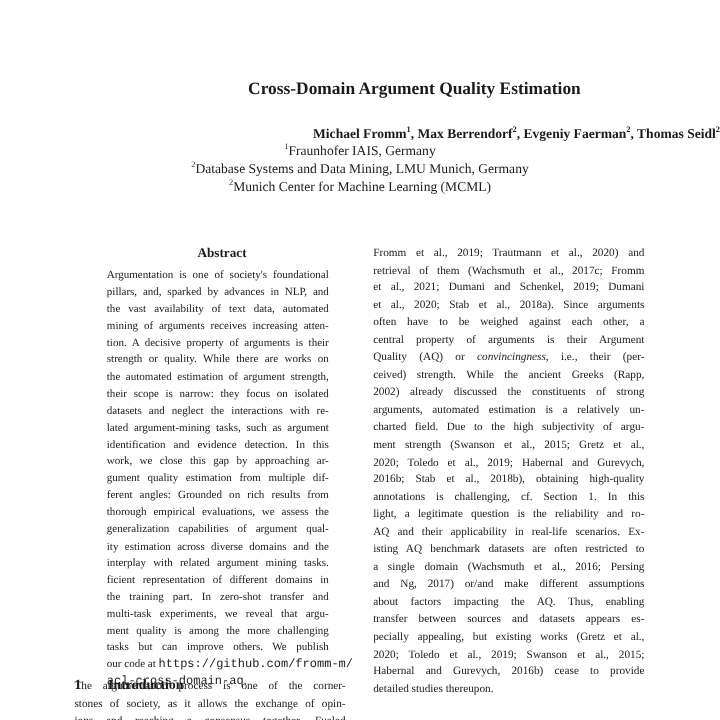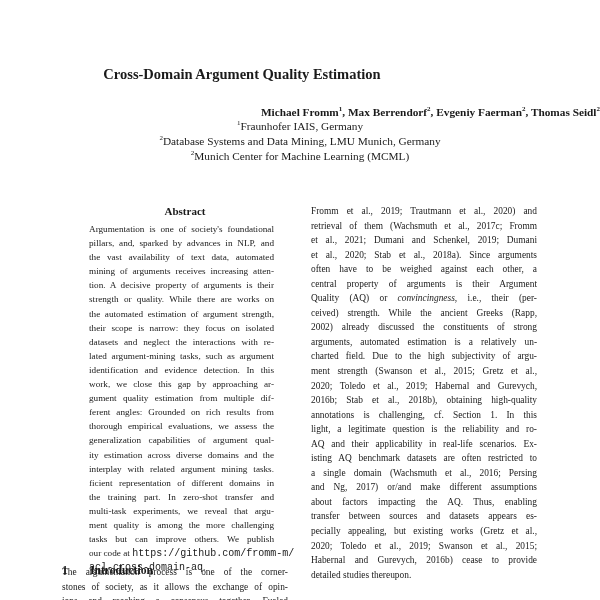--- a/index.html
+++ b/index.html
@@ -1,18 +1,18 @@
 <!DOCTYPE html>
 <html><head>
 <meta charset="utf-8">
 <style>
   html, body { margin: 0; padding: 0; background: #ffffff; }
   body { width: 600px; height: 600px; overflow: hidden; position: relative;
          font-family: "Liberation Serif", "DejaVu Serif", serif; color: #1a1a1a; }
-  .title { position: absolute; top: 66px; left: 0; width: 484px; text-align: center;
+  .title { position: absolute; top: 66px; left: 0; width: 484px; text-align: right;
            font-weight: bold; font-size: 14.5px; }
   .authors { position: absolute; top: 106px; left: 0; width: 600px; text-align: right;
              font-weight: bold; font-size: 11.3px; }
   .affil { position: absolute; left: 0; width: 600px; text-align: center; font-size: 11.3px; }
   sup { font-size: 7px; vertical-align: super; line-height: 0; }
   .col { position: absolute; font-size: 9.4px; line-height: 14.7px; }
   .col .ln { display: block; white-space: nowrap; text-align: justify; text-align-last: justify; height: 14.7px; }
   .col .ln.last { text-align-last: left; }
   .abs-head { position: absolute; top: 205px; left: 90px; width: 190px; text-align: center;
               font-weight: bold; font-size: 11px; font-family: Liberation Serif, serif; }

